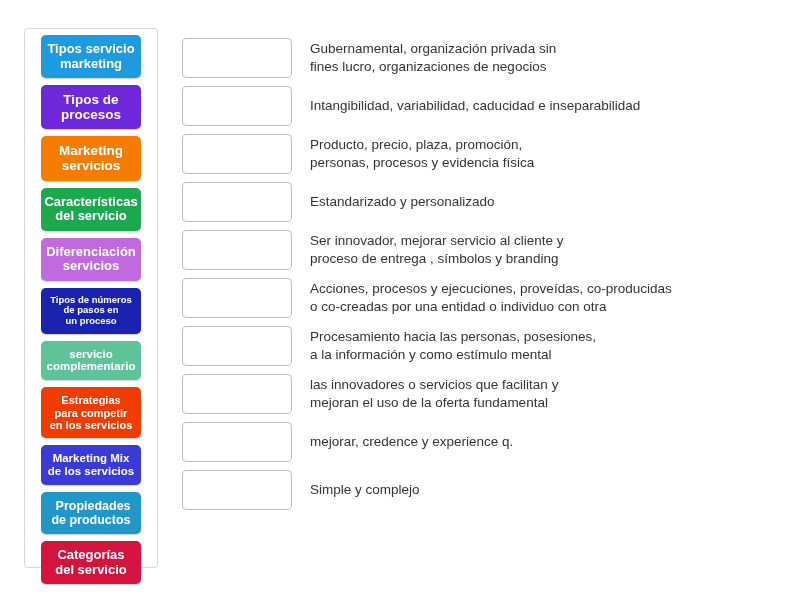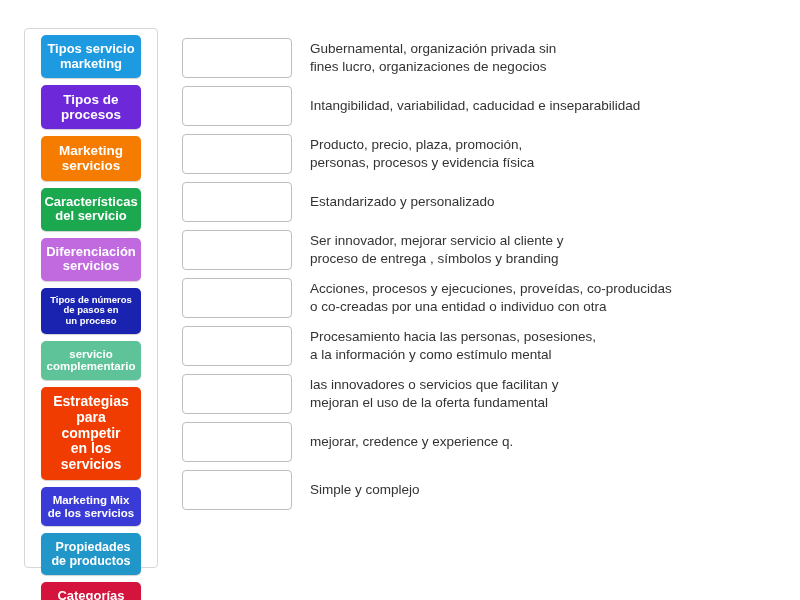--- a/index.html
+++ b/index.html
@@ -113,21 +113,21 @@
       </div>
     <div class="tile" style="background: rgb(26, 35, 176); color: rgb(255, 255, 255); font-size: 9.5px;">
         <span style="white-space: pre-line;">Tipos de números
 de pasos en
 un proceso</span>
       </div>
     <div class="tile" style="background: rgb(95, 195, 154); color: rgb(255, 255, 255); font-size: 11.5px;">
         <span style="white-space: pre-line;">servicio
 complementario</span>
       </div>
-    <div class="tile" style="background: rgb(240, 60, 0); color: rgb(255, 255, 255); font-size: 14px;">
+    <div class="tile" style="background: rgb(240, 60, 0); color: rgb(255, 255, 255); font-size: 11px;">
         <span style="white-space: pre-line;">Estrategias
 para competir
 en los servicios</span>
       </div>
     <div class="tile" style="background: rgb(58, 58, 214); color: rgb(255, 255, 255); font-size: 11.5px;">
         <span style="white-space: pre-line;">Marketing Mix
 de los servicios</span>
       </div>
     <div class="tile" style="background: rgb(33, 150, 201); color: rgb(255, 255, 255); font-size: 12.5px; text-align: right;">
         <span style="white-space: pre-line;">Propiedades

